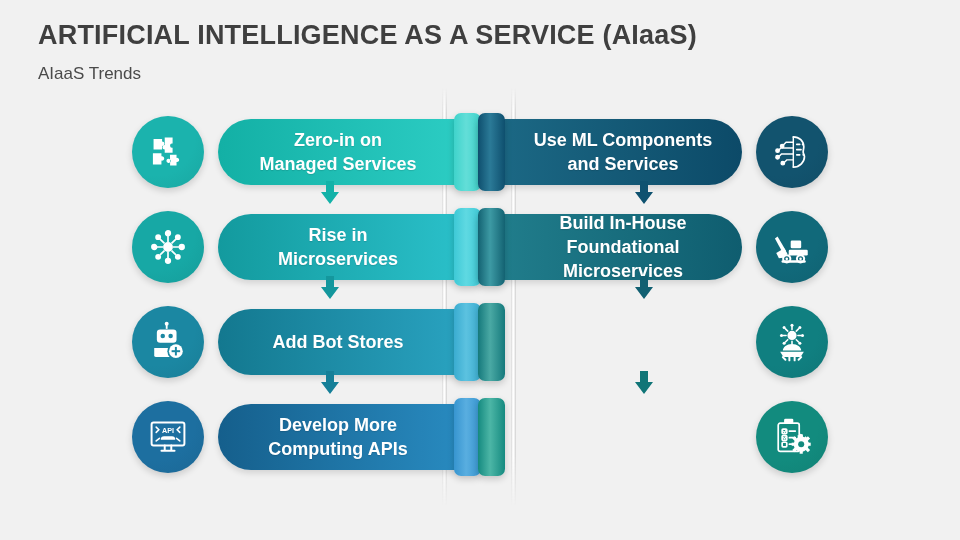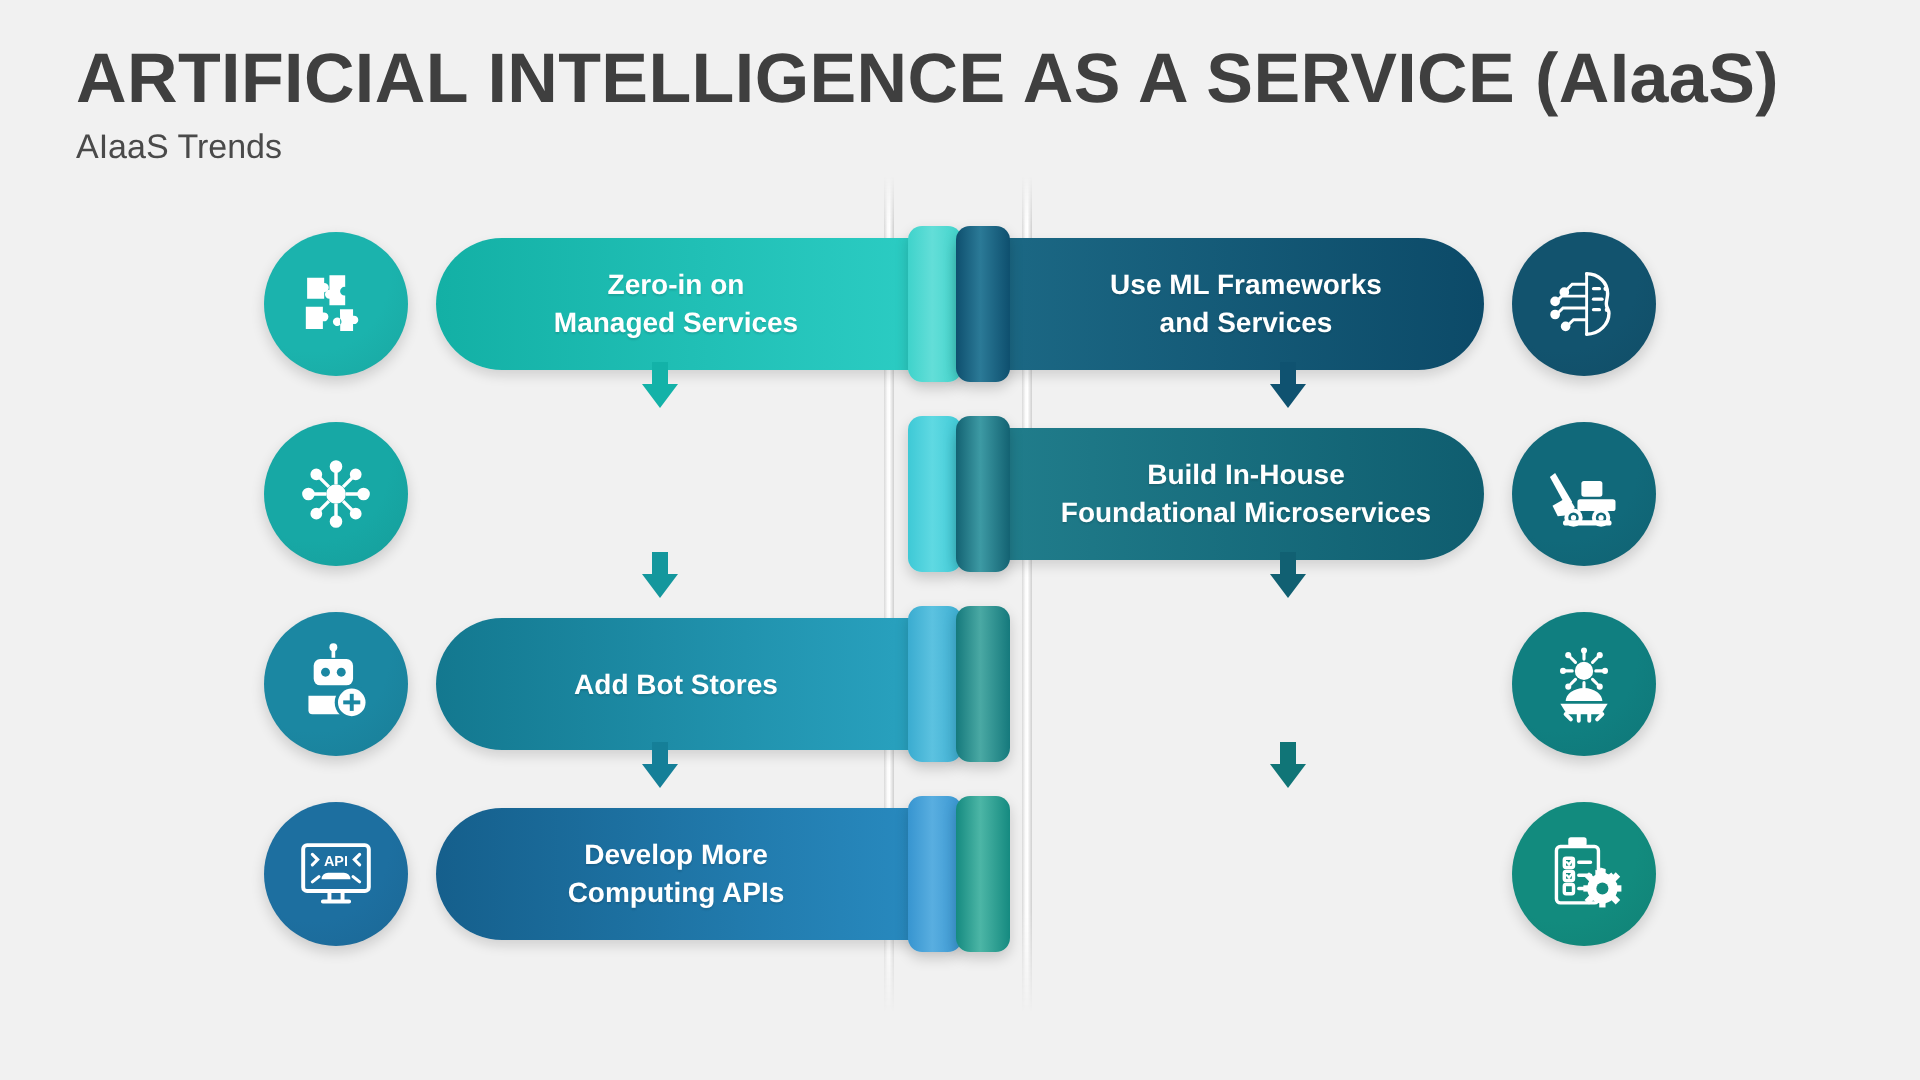--- a/index.html
+++ b/index.html
@@ -7,21 +7,21 @@
     width:960px;height:540px;overflow:hidden;
     background:#f1f1f1;
     font-family:"Liberation Sans", sans-serif;
     position:relative;
   }
   .slide{position:absolute;inset:0;}
 
   
   .title{
     position:absolute;left:38px;top:20px;
-    font-size:35px;font-weight:bold;color:#3f3f3f;
+    font-size:27px;font-weight:bold;color:#3f3f3f;
     letter-spacing:0.2px;white-space:nowrap;
   }
   .subtitle{
     position:absolute;left:38px;top:64px;
     font-size:17px;color:#4a4a4a;white-space:nowrap;
   }
 
   
   .pole{
     position:absolute;width:5px;top:88px;height:418px;
@@ -39,21 +39,21 @@
 
   .bar{
     position:absolute;top:0;height:66px;
     box-shadow:0 3px 6px rgba(0,0,0,0.13);
   }
   .row.l .bar{left:86px;width:264px;border-radius:33px 6px 6px 33px;}
   .row.r .bar{left:-20px;width:264px;border-radius:6px 33px 33px 6px;}
 
   .bar-label{
     position:absolute;inset:0;display:flex;align-items:center;justify-content:center;
-    color:#ffffff;font-weight:bold;font-size:14px;line-height:1.34;text-align:center;
+    color:#ffffff;font-weight:bold;font-size:18px;line-height:1.34;text-align:center;
     white-space:pre-line;
     text-shadow:0 1px 1px rgba(0,0,0,0.12);
   }
   .row.l .bar-label{padding-right:24px;}
   .row.r .bar-label{padding-left:26px;}
 
   
   .cap{
     position:absolute;top:-6px;width:27px;height:78px;border-radius:7px;
     box-shadow:0 3px 7px rgba(0,0,0,0.18);
@@ -103,20 +103,24 @@
             </svg>
           </span>
         </div>
       </div>
       <div class="arrow" style="top: 181px; left: 319px;">
         <svg viewBox="0 0 22 24">
           <path d="M7 0h8v11h5l-9 12L2 11h5z" fill="#13b2a8"></path>
         </svg>
       </div>
       <div class="row l" style="top: 214px;">
+        <div class="bar" style="background: linear-gradient(to right, rgb(19, 154, 158), rgb(44, 195, 205));">
+          <div class="bar-label">Rise in
+Microservices</div>
+        </div>
         <div class="cap" style="background: linear-gradient(to right, rgb(62, 201, 214), rgb(95, 217, 226) 45%, rgb(62, 201, 214));"></div>
         <div class="icon-circle" style="background: radial-gradient(circle at 34% 30%, rgb(23, 168, 165) 0%, rgb(23, 168, 165) 55%, rgba(0, 0, 0, 0.13) 140%), rgb(23, 168, 165);">
           <span>
             <svg viewBox="0 0 64 64" fill="none" stroke="#fff" stroke-width="2.6">
               <circle cx="32" cy="32" r="7.5" fill="#fff" stroke="none"></circle>
               <path d="M32 24.5V15M32 49v-9.5M24.5 32H15M49 32h-9.5M26.6 26.6l-6.7-6.7M44.1 44.1l-6.7-6.7M26.6 37.4l-6.7 6.7M44.1 19.9l-6.7 6.7"></path>
               <circle cx="32" cy="11" r="3.5" fill="#fff"></circle>
               <circle cx="32" cy="53" r="3.5" fill="#fff"></circle>
               <circle cx="11" cy="32" r="3.5" fill="#fff"></circle>
               <circle cx="53" cy="32" r="3.5" fill="#fff"></circle>
@@ -173,21 +177,21 @@
               <path d="M27 45v7M37 45v7M22 53h20" stroke-linecap="round"></path>
               <text x="32" y="26" font-size="11" font-weight="bold" fill="#fff" stroke="none" text-anchor="middle" font-family="Liberation Sans, sans-serif">API</text>
               <path d="M14 17l4 4-4 4M50 17l-4 4 4 4M14 38l5-4M50 38l-5-4" stroke-width="2.4" stroke-linecap="round"></path>
               <path d="M26 31h12a5 5 0 0 1 5 5H21a5 5 0 0 1 5-5z" fill="#fff" stroke="none"></path>
             </svg>
           </span>
         </div>
       </div>
       <div class="row r" style="top: 119px;">
         <div class="bar" style="background: linear-gradient(to left, rgb(12, 74, 104), rgb(29, 107, 135));">
-          <div class="bar-label">Use ML Frameworks
+          <div class="bar-label">Use ML Components
 and Services</div>
         </div>
         <div class="cap" style="background: linear-gradient(to right, rgb(14, 79, 110), rgb(43, 122, 151) 45%, rgb(14, 79, 110));"></div>
         <div class="icon-circle" style="background: radial-gradient(circle at 34% 30%, rgb(18, 83, 110) 0%, rgb(18, 83, 110) 55%, rgba(0, 0, 0, 0.13) 140%), rgb(18, 83, 110);">
           <span>
             <svg viewBox="0 0 64 64" fill="none" stroke="#fff" stroke-width="2.2" stroke-linecap="round">
               <path d="M34 9c9 0 16 6.5 16 15 0 3-1 5-1 8s2 4 2 7c0 8-7 16-17 16" stroke-width="2.6"></path>
               <path d="M34 9v46"></path>
               <path d="M34 17H23l-5 5M34 26H15l-4 4M34 35H16l-5 5M34 44H24l-5 5"></path>
               <circle cx="17" cy="23" r="2.6" fill="#fff"></circle>

